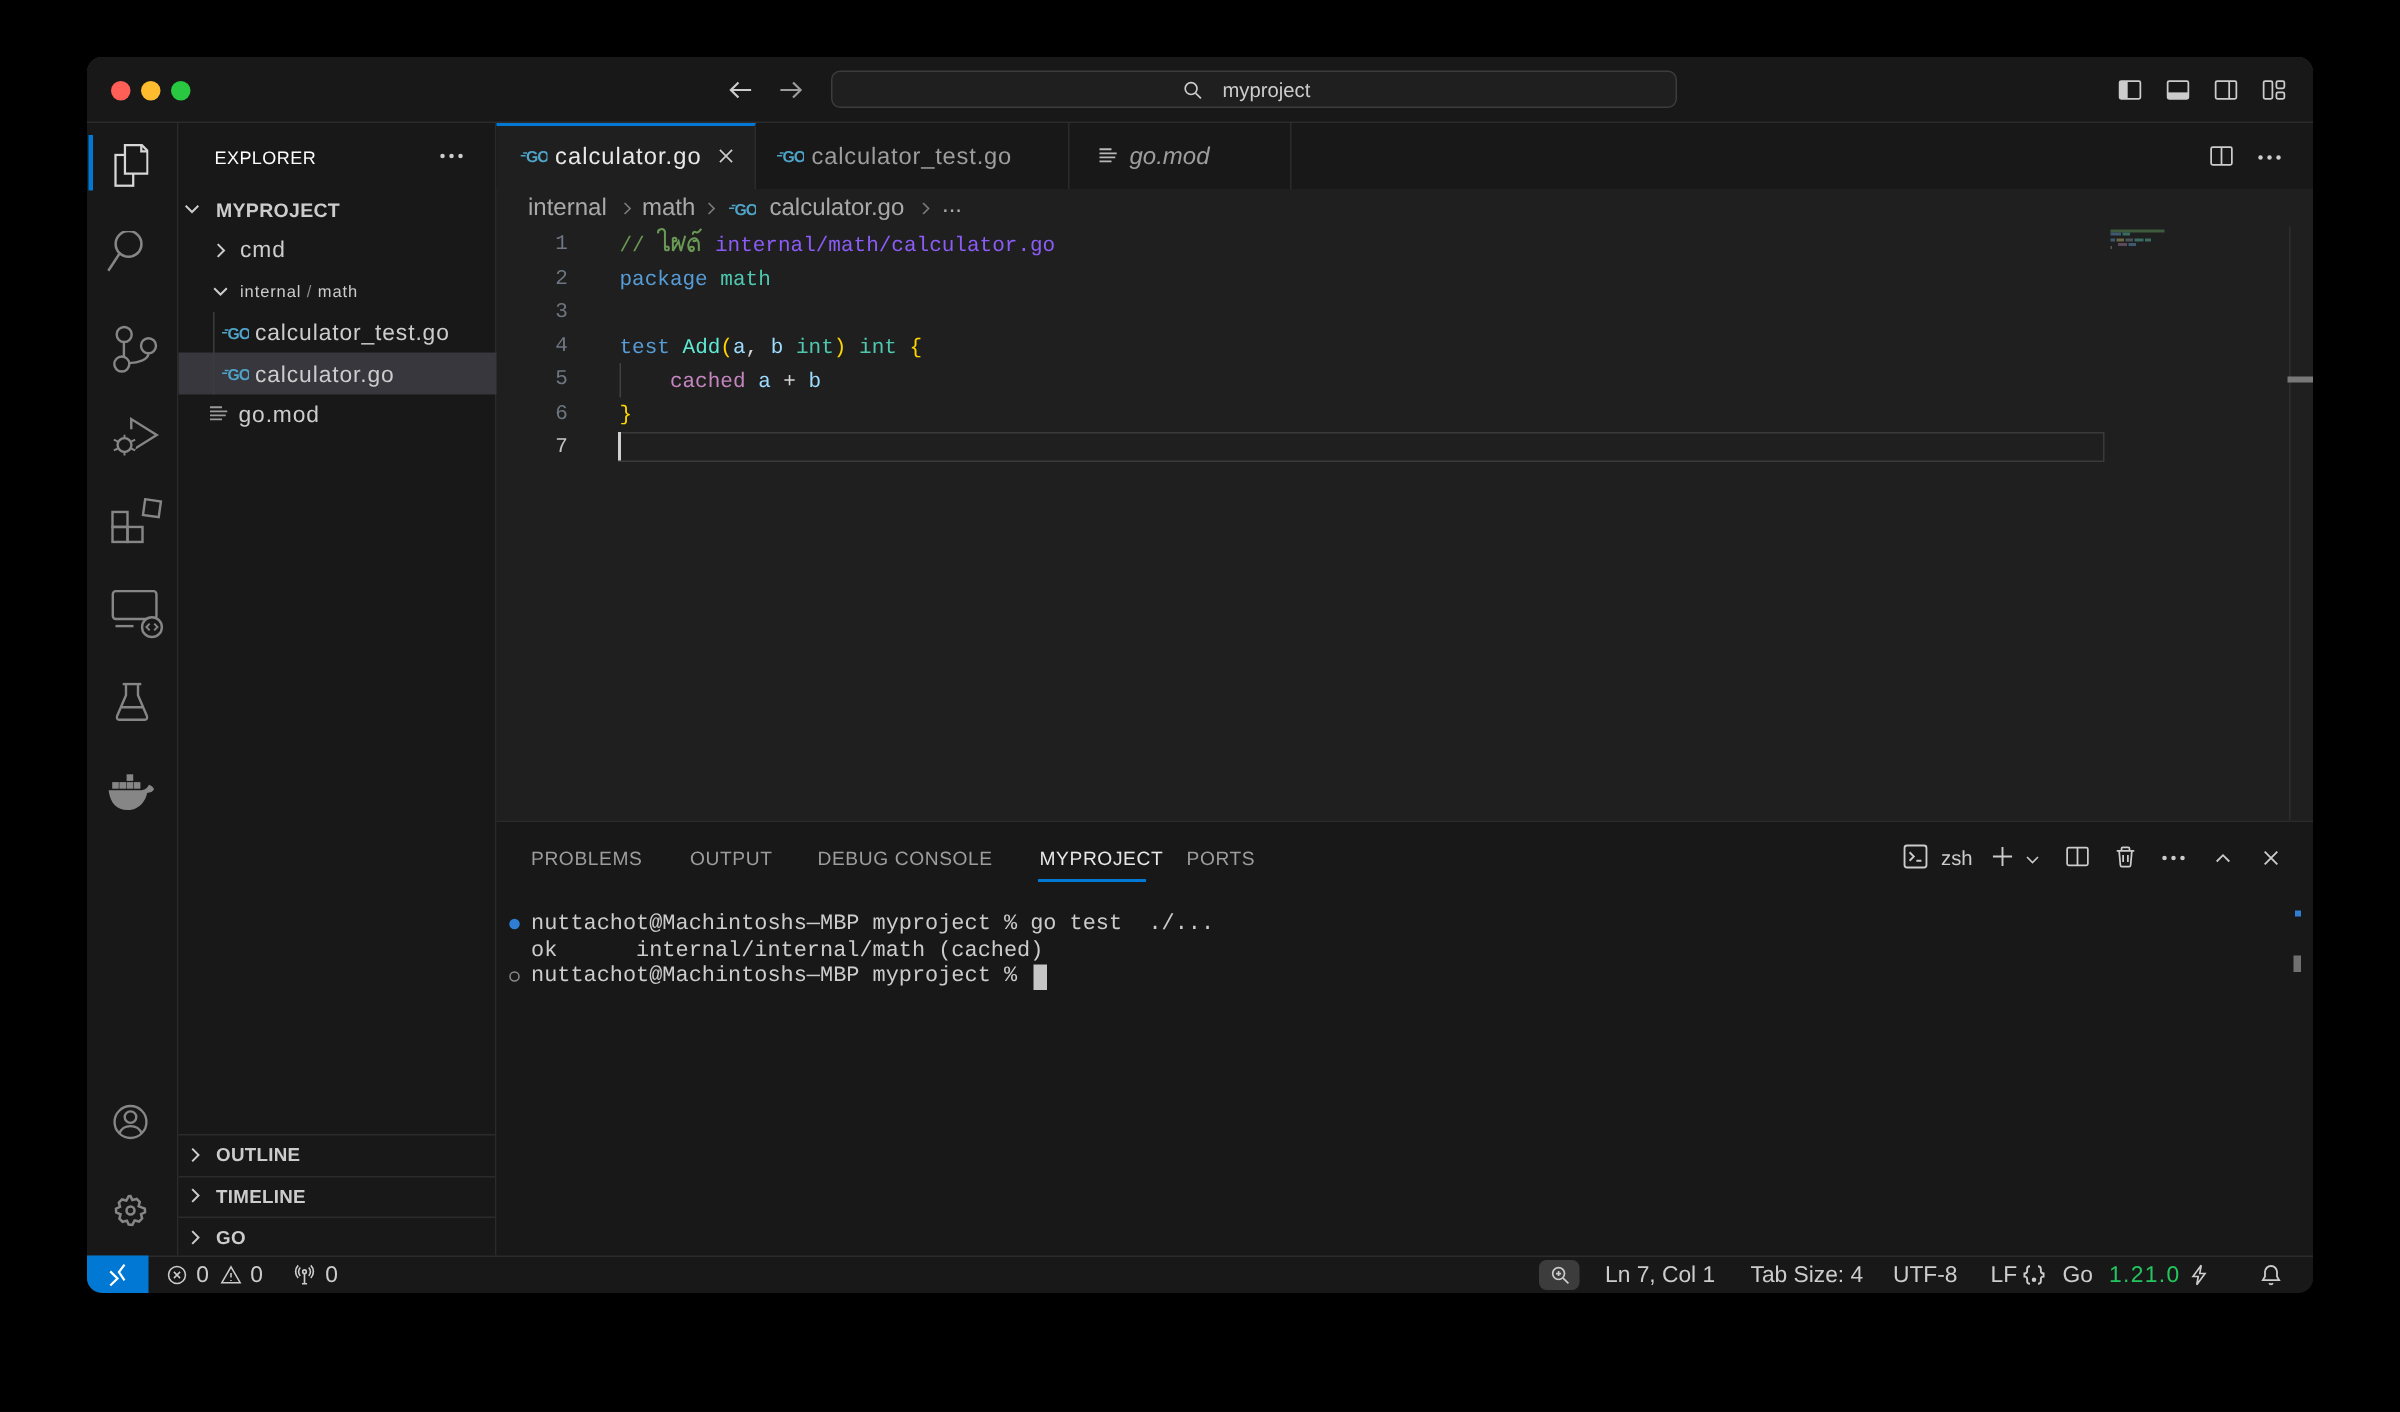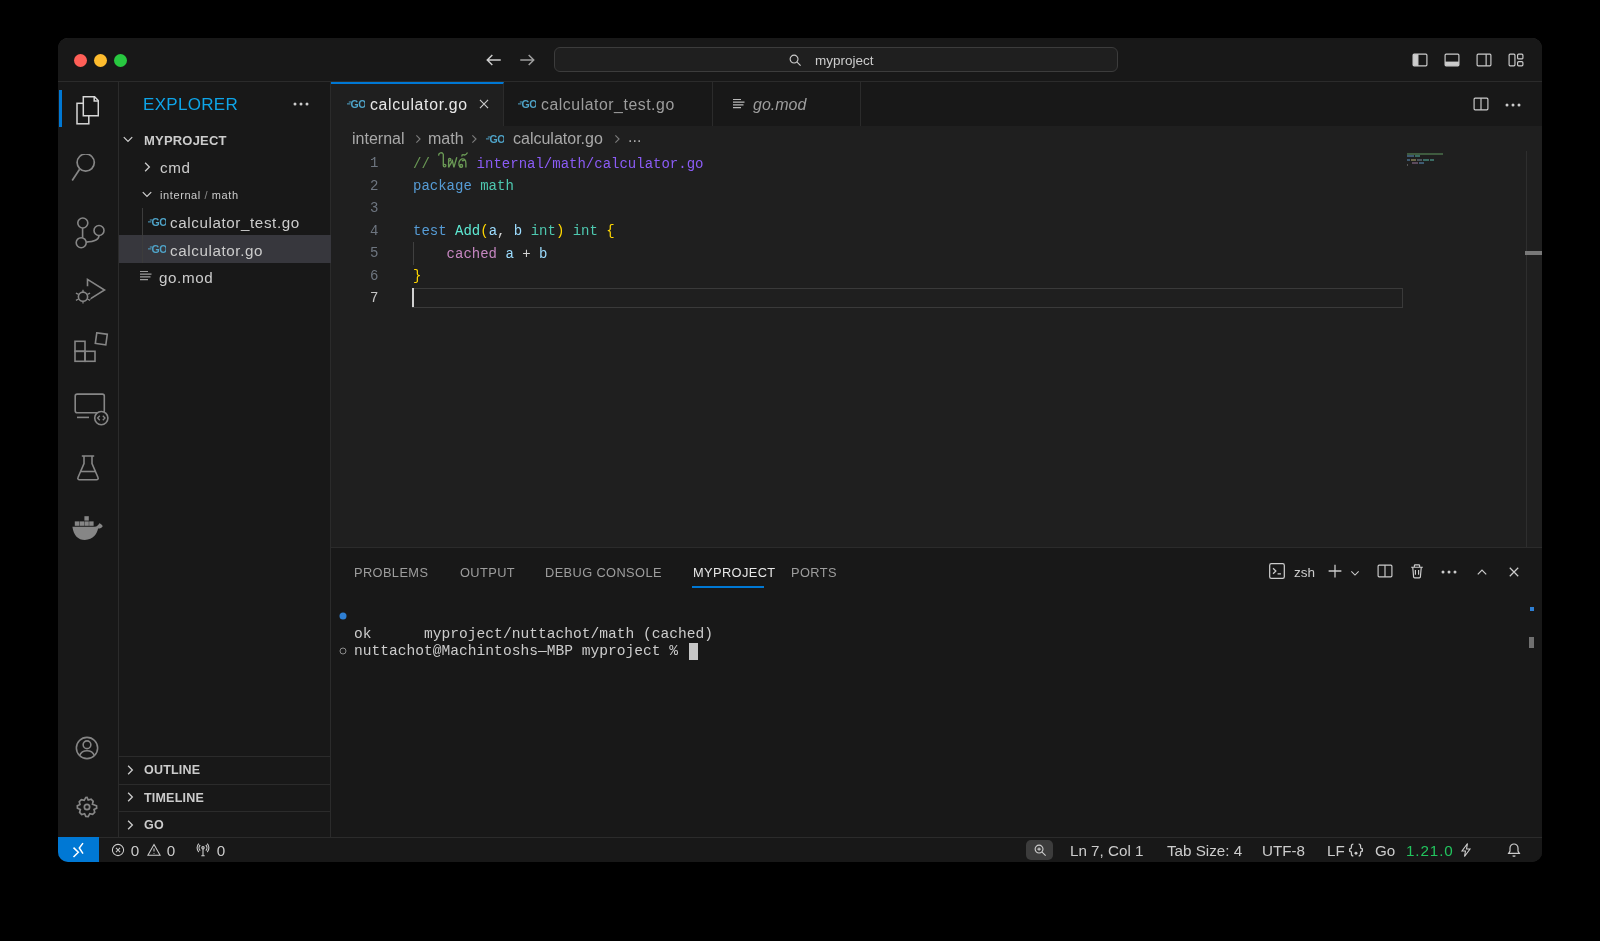--- a/index.html
+++ b/index.html
@@ -149,21 +149,21 @@
   </div>
 
   <div class="a cc" style="left:29px;top:769px">
     <svg width="29" height="29" viewBox="0 0 24 24" fill="none" stroke="#868686" stroke-width="1.4">
         <circle cx="12" cy="12" r="2.2"></circle>
         <path d="M12 4l1 2.2 2.4-.6 1.7 1.7-.6 2.4L19.9 11l.1 2-2.2 1 .6 2.4-1.7 1.7-2.4-.6L13 19.9l-2-.1-1-2.2-2.4.6-1.7-1.7.6-2.4L4.1 13 4 11l2.2-1-.6-2.4 1.7-1.7 2.4.6L11 4.1z"></path>
       </svg>
   </div>
 
   <div class="a" style="left:61px;top:44px;width:212px;height:755px;background:#181818;border-right:1px solid #2b2b2b"></div>
-  <div class="a vc" style="left:85px;top:66.5px;font-size:17px;color:#0ea5e9;letter-spacing:0.3px">EXPLORER</div>
+  <div class="a vc" style="left:85px;top:66.5px;font-size:12px;color:#ffffff;letter-spacing:0.3px">EXPLORER</div>
   <div class="a cc" style="left:243px;top:66px">
       <svg width="16" height="4" viewBox="0 0 16 4">
         <circle cx="2" cy="2" r="1.5" fill="#cccccc"></circle>
         <circle cx="8" cy="2" r="1.5" fill="#cccccc"></circle>
         <circle cx="14" cy="2" r="1.5" fill="#cccccc"></circle>
       </svg>
     </div>
 
   <div class="a" style="left:61px;top:197px;width:212px;height:27.5px;background:#37373d"></div>
   <div class="a cc" style="left:70px;top:101px">
@@ -389,21 +389,22 @@
     </div>
   <div class="a cc" style="left:1456px;top:533.5px">
       <svg width="15" height="15" viewBox="0 0 16 16" fill="none" stroke="#cccccc" stroke-width="1.3">
         <path d="M3.5 3.5l9 9M12.5 3.5l-9 9"></path>
       </svg>
     </div>
 
   <div class="a cc" style="left:284.5px;top:578px">
       <div style="width:7px;height:7px;border-radius:50%;background:#2e7fd4"></div>
     </div>
-  <div class="a vc mono" style="left:296px;top:595.6px;font-size:14.6px;color:#cccccc;white-space:pre">ok      myproject/nuttachot/math (cached)</div>
+  <div class="a vc mono" style="left:296px;top:578.1px;font-size:14.6px;color:#cccccc;white-space:pre">nuttachot@Machintoshs—MBP myproject % go test  ./...</div>
+  <div class="a vc mono" style="left:296px;top:595.6px;font-size:14.6px;color:#cccccc;white-space:pre">ok      internal/internal/math (cached)</div>
   <div class="a cc" style="left:284.5px;top:613.1px">
       <div style="width:7px;height:7px;border-radius:50%;border:1.2px solid #8a8a8a"></div>
     </div>
   <div class="a vc mono" style="left:296px;top:613.1px;font-size:14.6px;color:#cccccc;white-space:pre">nuttachot@Machintoshs—MBP myproject % </div>
   <div class="a" style="left:630.5px;top:605px;width:9px;height:16.5px;background:#c6c6c6"></div>
 
   <div class="a" style="left:1472px;top:569px;width:4px;height:4px;background:#2e7fd4"></div>
   <div class="a" style="left:1471px;top:599px;width:5px;height:11px;background:#707070"></div>
 
   <div class="a" style="left:0;top:799px;width:1484px;height:25px;background:#181818;border-top:1px solid #2b2b2b"></div>

